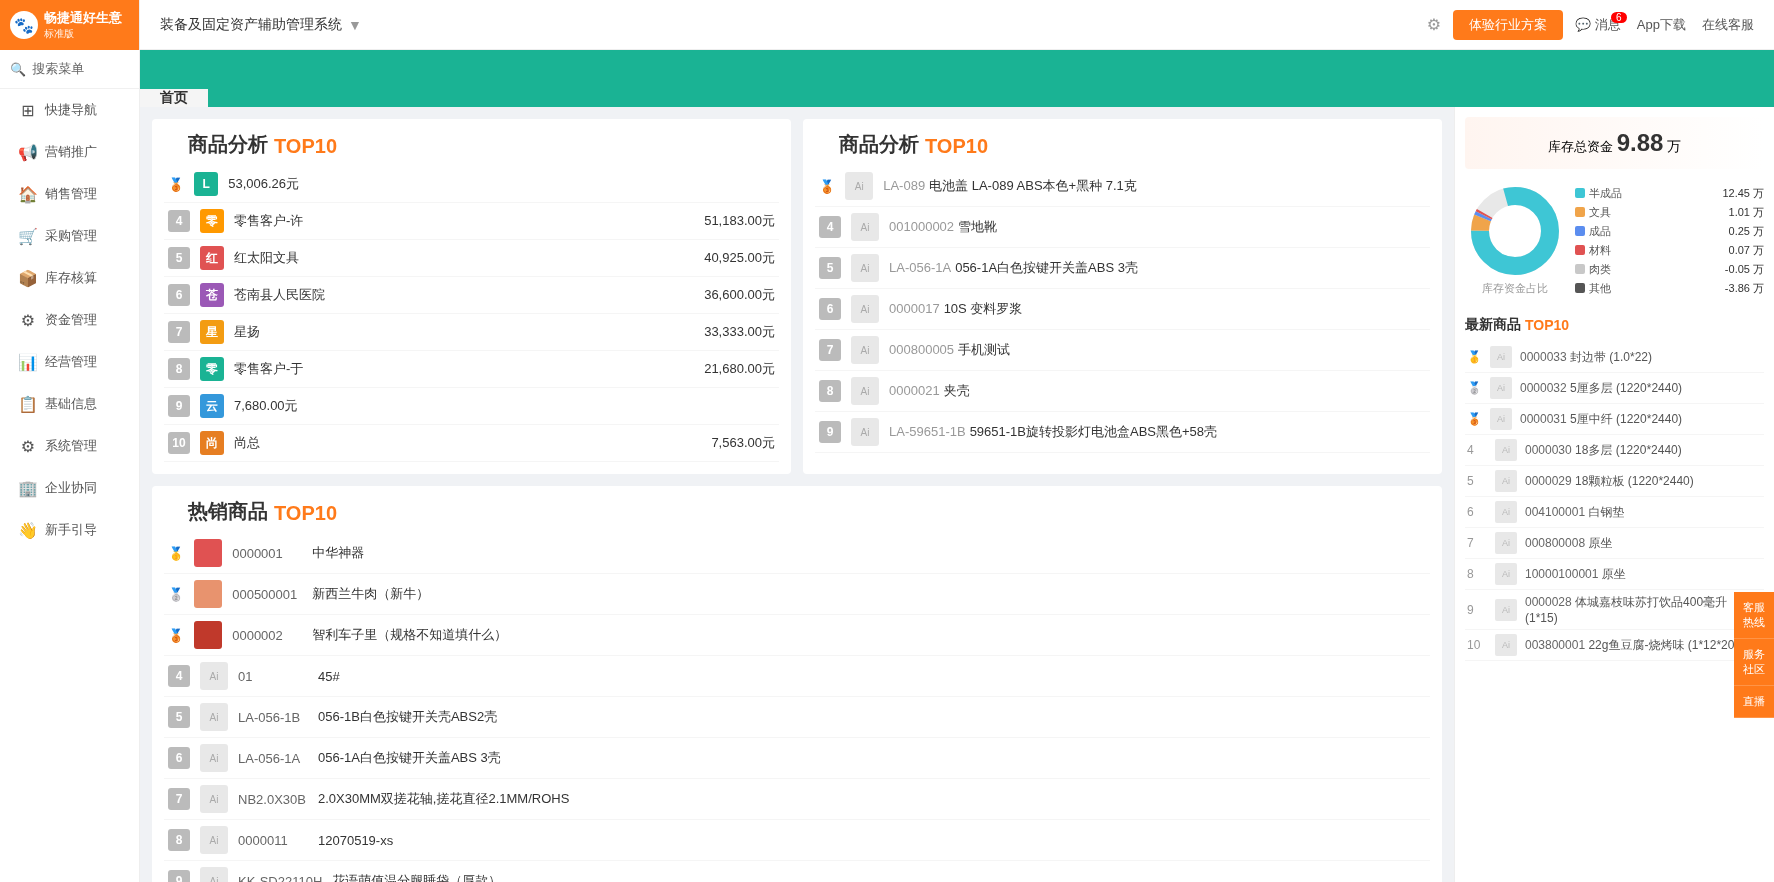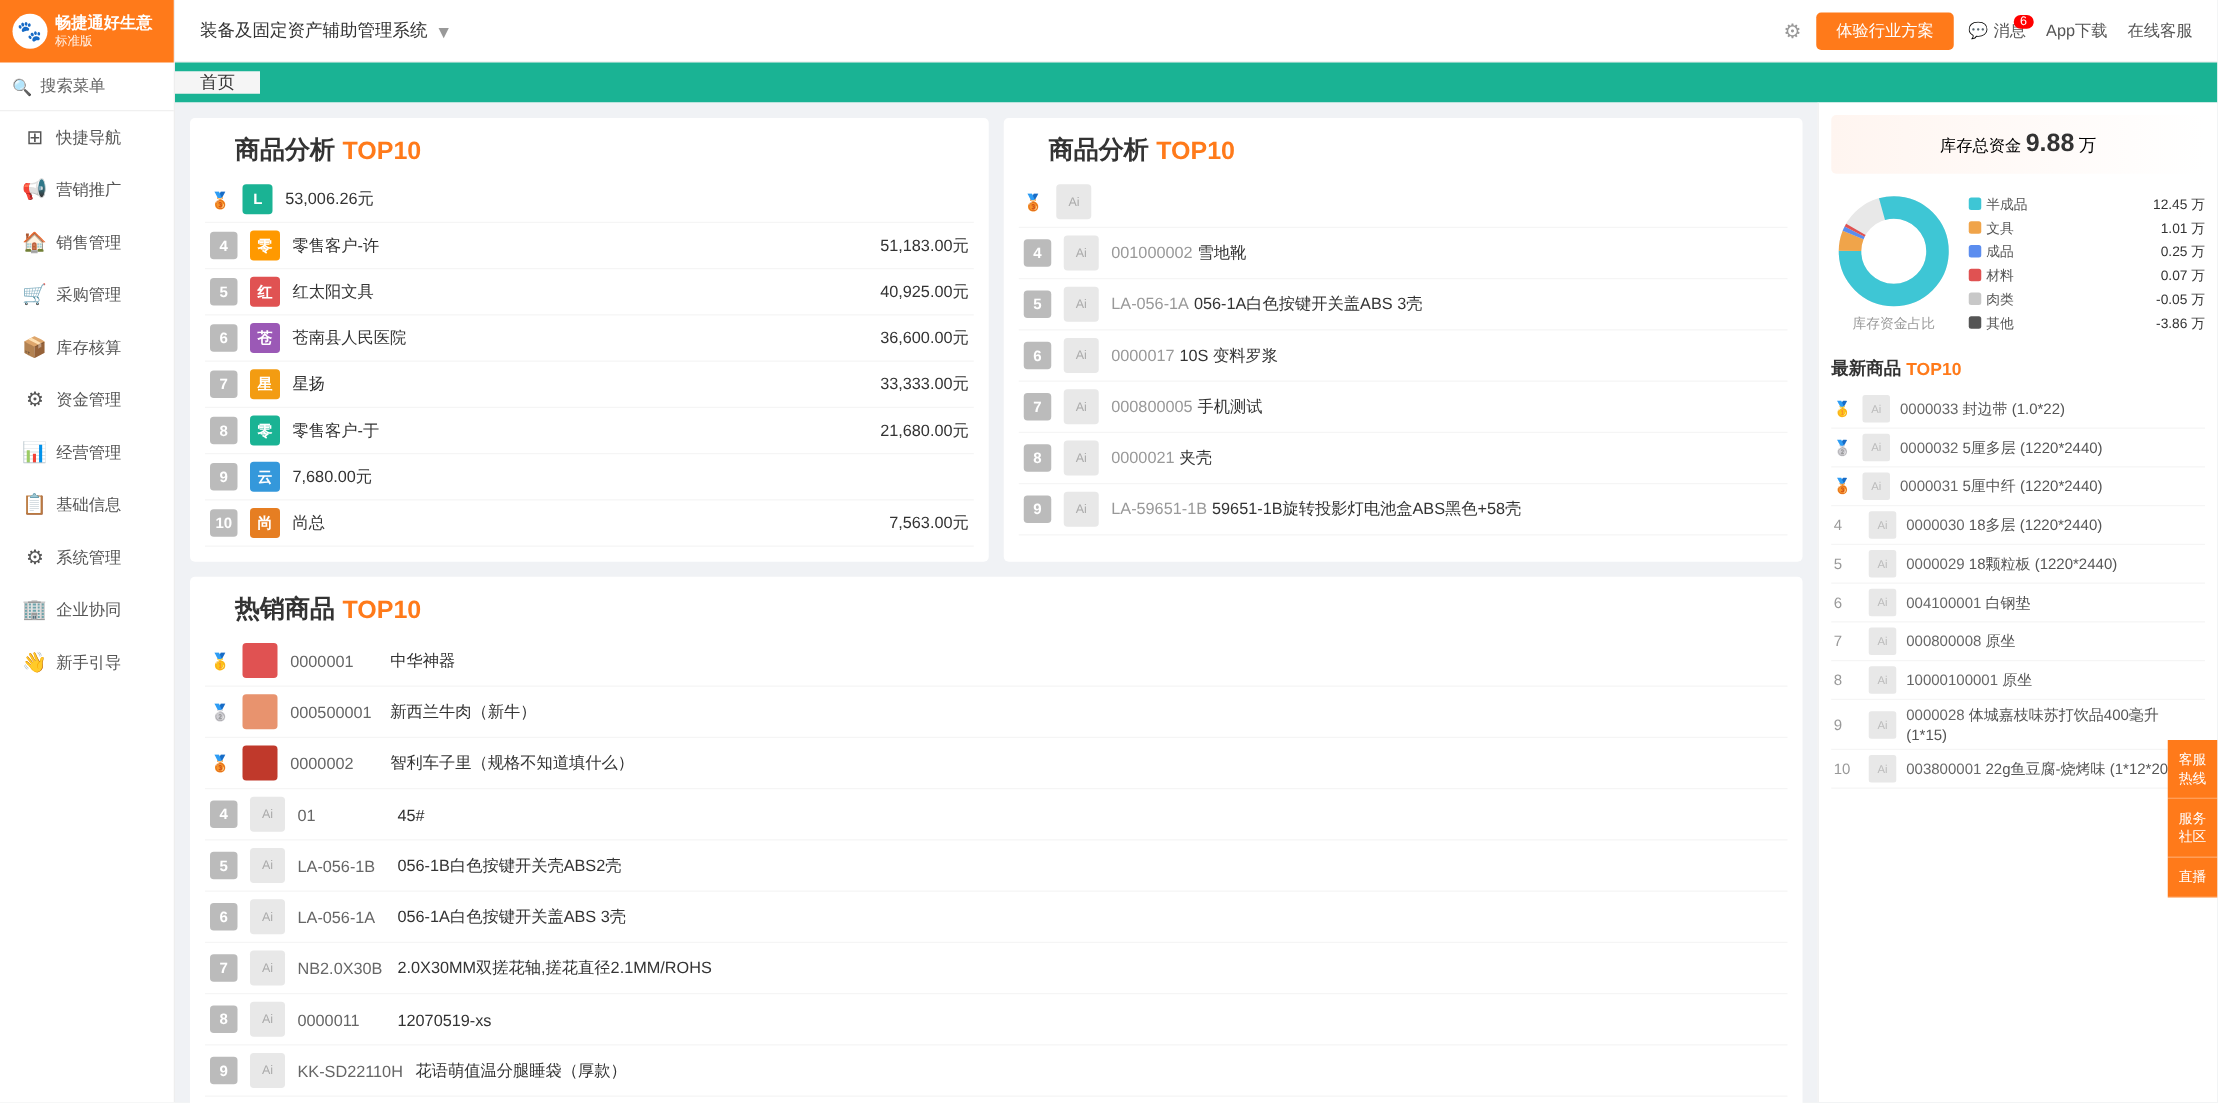--- a/index.html
+++ b/index.html
@@ -77,23 +77,24 @@
       padding: 6px 16px; border-radius: 4px; cursor: pointer; font-size: 13px;
     }
     .topbar-gear { color: #999; cursor: pointer; font-size: 16px; }
     .topbar-right { display: flex; align-items: center; gap: 16px; color: #555; font-size: 13px; }
     .topbar-badge { position: relative; display: inline-block; }
     .badge-dot { position: absolute; top: -4px; right: -6px; background: red; color: white; border-radius: 8px; font-size: 10px; padding: 0 4px; min-width: 16px; text-align: center; }
 
     
     .nav-tabs {
       background: #1ab394;
-      height: 32px;
+      height: 57px;
       display: flex;
-      align-items: center;
+      align-items: flex-end;
+      font-weight: bold;
     }
     .nav-tab {
       padding: 0 20px;
       display: flex; align-items: center;
       color: white; cursor: pointer; font-size: 14px;
       background: #0d9e83;
     }
     .nav-tab.active { background: #f5f5f5; color: #333; }
 
     
@@ -389,20 +390,21 @@
 
         <div class="card col-half">
           <div class="section-title">
             <span>商品分析</span>
             <span class="top-label">TOP10</span>
           </div>
           <ul class="rank-list">
             <li class="rank-item">
               <span>🥉</span>
               <div class="prod-thumb">Ai</div>
+              <span class="rank-name"><span style="color:#999;margin-right:4px;">LA-089</span>电池盖 LA-089 ABS本色+黑种 7.1克</span>
             </li>
             <li class="rank-item">
               <span class="rank-num rn">4</span>
               <div class="prod-thumb">Ai</div>
               <span class="rank-name"><span style="color:#999;margin-right:4px;">001000002</span>雪地靴</span>
             </li>
             <li class="rank-item">
               <span class="rank-num rn">5</span>
               <div class="prod-thumb">Ai</div>
               <span class="rank-name"><span style="color:#999;margin-right:4px;">LA-056-1A</span>056-1A白色按键开关盖ABS 3壳</span>
@@ -494,21 +496,21 @@
         </ul>
       </div>
 
     </div>
 
     <div class="content-right">
 
       <div class="inventory-total">
         <div>
           <span>库存总资金</span>
-          <span style="font-size:20px;font-weight:bold;color:#333;margin-top:24px;">9.88</span>
+          <span style="font-size:24px;font-weight:bold;color:#333;margin-top:24px;">9.88</span>
           <span style="font-size:14px;">万</span>
         </div>
       </div>
 
       <div class="donut-section">
         <div style="display:flex;flex-direction:column;align-items:center;">
           <div class="donut-chart">
             <svg viewBox="0 0 100 100" width="100" height="100">
 
               <circle cx="50" cy="50" r="35" fill="none" stroke="#e8e8e8" stroke-width="18"></circle>

